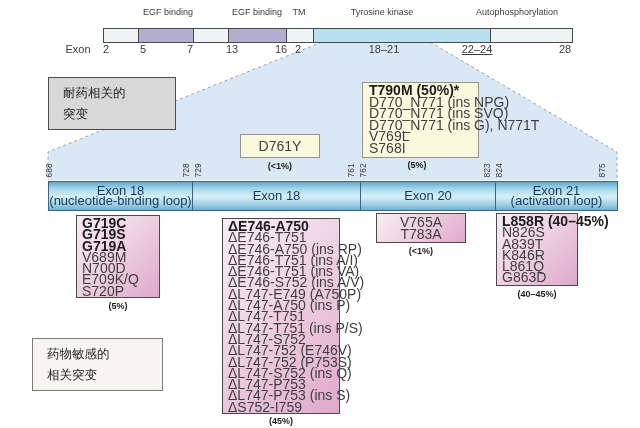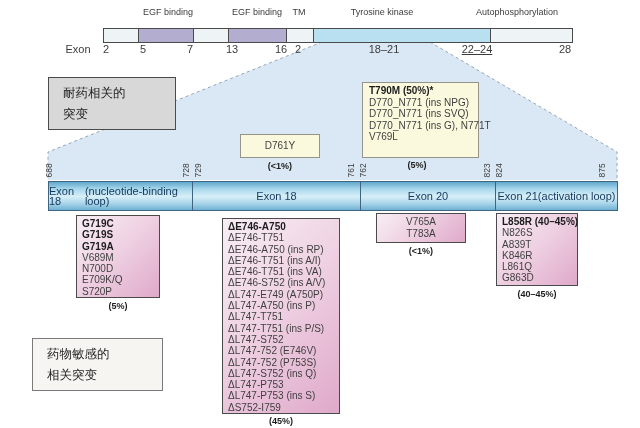--- a/index.html
+++ b/index.html
@@ -12,24 +12,24 @@
   .seg{position:absolute;top:0;height:100%;box-sizing:border-box;
        border-left:1px solid #4a4a4a;border-right:1px solid #4a4a4a;}
   .seg.purple{background:#b3aecf;}
   .seg.blue{background:#b9e0f0;}
   .tick{position:absolute;top:43px;font-size:11px;color:#3c3c3c;width:40px;text-align:center;z-index:3;white-space:nowrap;}
   .residue{position:absolute;font-size:8.5px;color:#3c3c3c;width:28px;height:11px;line-height:11px;
            transform:rotate(-90deg);z-index:3;}
   .strip{position:absolute;left:48px;top:181px;width:570px;height:30px;display:flex;box-sizing:border-box;
          border:1px solid #3f6480;z-index:2;
          background:linear-gradient(to bottom,#5fa8cc 0%,#a9d8ec 25%,#d8eff8 52%,#a6d3e8 78%,#6fb0d2 100%);}
-  .cell{flex:0 0 auto;display:flex;flex-direction:row;justify-content:center;align-items:center;
-        font-size:11px;line-height:10px;color:#16395c;border-left:1px solid #3f6480;box-sizing:border-box;}
+  .cell{flex:0 0 auto;display:flex;flex-direction:column;justify-content:center;align-items:center;
+        font-size:13px;line-height:10px;color:#16395c;border-left:1px solid #3f6480;box-sizing:border-box;}
   .cell:first-child{border-left:none;}
-  .mbox{position:absolute;box-sizing:border-box;border:1px solid #4a4a4a;font-size:10px;color:#3f3f3f;
+  .mbox{position:absolute;box-sizing:border-box;border:1px solid #4a4a4a;font-size:14px;color:#3f3f3f;
         padding:2px 0 2px 5px;z-index:4;}
   .mbox .mrow{line-height:11.3px;white-space:nowrap;}
   .mbox .mrow.bold{font-weight:bold;color:#1c1c1c;}
   .pink{background:linear-gradient(135deg,#f8eef4 0%,#efd2e3 45%,#dfa9ca 100%);}
   .yellow{background:#fbf9dd;border-color:#96948a;}
   .center-rows{padding:2px 0;}
   .center-rows .mrow{text-align:center;}
   .t790m .mrow{line-height:11.6px;}
   .d761y .mrow{line-height:18px;}
   .exon20box .mrow{line-height:12px;}
@@ -114,20 +114,21 @@
       <div class="mrow">D761Y</div>
     </div>
   <div class="pct" style="left:240px;top:161px;width:80px;">(&lt;1%)</div>
 
   <div class="mbox yellow t790m" style="left:362px;top:82px;width:117px;height:76px;padding-left:6px;">
       <div class="mrow bold">T790M (50%)*</div>
       <div class="mrow">D770_N771 (ins NPG)</div>
       <div class="mrow">D770_N771 (ins SVQ)</div>
       <div class="mrow">D770_N771 (ins G), N771T</div>
       <div class="mrow">V769L</div>
+      <div class="mrow">S768I</div>
     </div>
   <div class="pct" style="left:362px;top:160px;width:110px;">(5%)</div>
 
   <div class="mbox pink" style="left:76px;top:215px;width:84px;height:83px;">
       <div class="mrow bold">G719C</div>
       <div class="mrow bold">G719S</div>
       <div class="mrow bold">G719A</div>
       <div class="mrow">V689M</div>
       <div class="mrow">N700D</div>
       <div class="mrow">E709K/Q</div>

